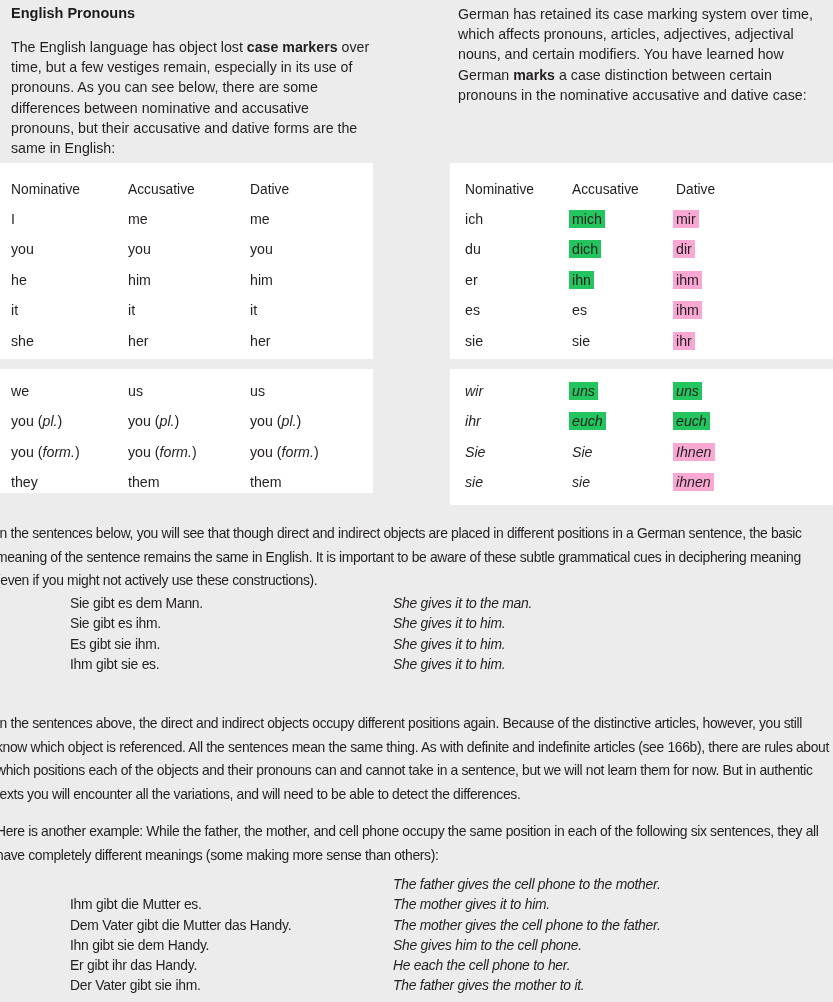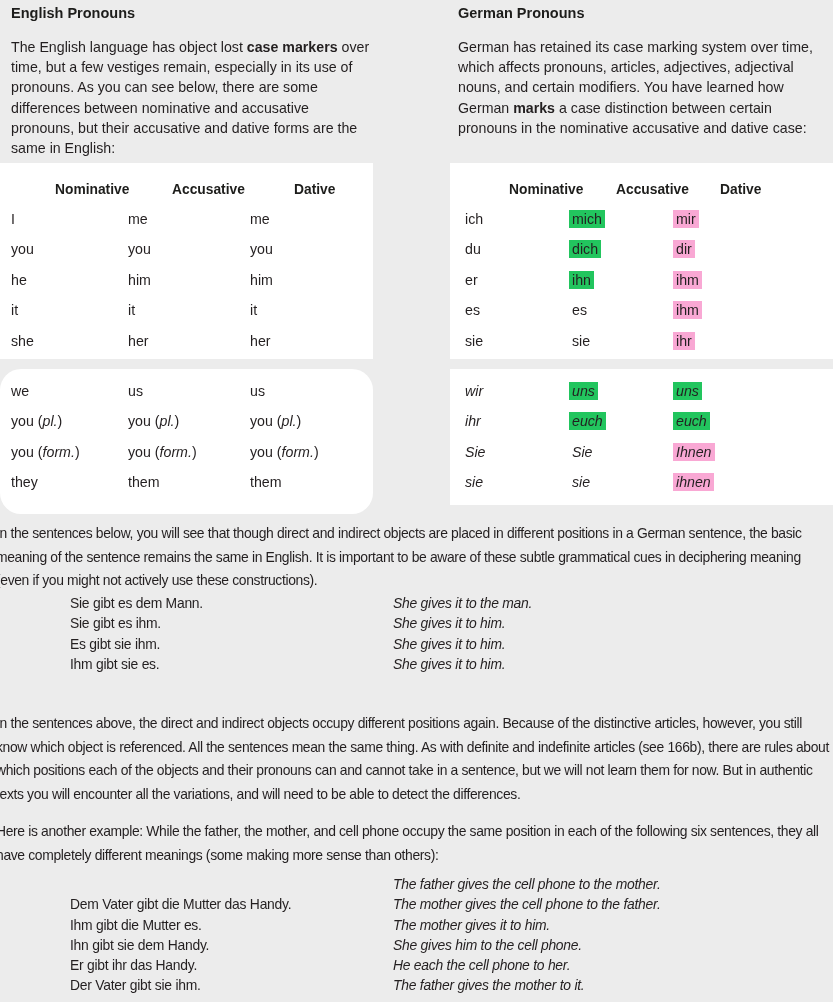--- a/index.html
+++ b/index.html
@@ -45,42 +45,42 @@
   }
   .intro-body b { font-weight: bold; }
 
   
   .panel {
     position: absolute;
     background: #ffffff;
   }
   .panel.en-1 { left: 0px;   top: 163px; width: 373px; height: 196px; }
   .panel.de-1 { left: 450px; top: 163px; width: 383px; height: 196px; }
-  .panel.en-2 { left: 0px;   top: 369px; width: 373px; height: 145px; border-radius: 21px; }
+  .panel.en-2 { left: 0px;   top: 369px; width: 373px; height: 124px; }
   .panel.de-2 { left: 450px; top: 369px; width: 424px; height: 136px; font-style: italic; }
 
   .ptable {
     position: relative;
     width: 100%;
     height: 100%;
   }
   .prow {
     position: relative;
     height: 30.4px;
   }
   .prow.head { height: 30px; }
   .pcell {
     position: absolute;
     font-size: 14.2px;
     line-height: 21px;
     color: #231f20;
     white-space: nowrap;
     top: 0;
   }
-  .pcell.hd { font-weight: bold; font-size: 13.8px; color: #1d1d1b; margin-left: 44px; }
+  .pcell.hd { font-weight: normal; font-size: 13.8px; color: #1d1d1b; }
   .pcell i { font-style: italic; }
 
   
   .en .c0 { left: 11px; }
   .en .c1 { left: 128px; }
   .en .c2 { left: 250px; }
   
   .de .c0 { left: 15px; }
   .de .c1 { left: 122px; }
   .de .c2 { left: 226px; }
@@ -140,21 +140,20 @@
   <div class="intro-row">
 
     <div class="intro-col left">
       <div class="intro-title">English Pronouns</div>
       <div class="intro-body">
         <span>The English language has object lost </span><b>case markers</b><span> over time, but a few vestiges remain, especially in its use of pronouns. As you can see below, there are some differences between nominative and accusative pronouns, but their accusative and dative forms are the same in English:</span>
       </div>
     </div>
 
     <div class="intro-col right">
-      <div class="intro-title">German Pronouns</div>
       <div class="intro-body">
         <span>German has retained its case marking system over time, which affects pronouns, articles, adjectives, adjectival nouns, and certain modifiers. You have learned how German </span><b>marks</b><span> a case distinction between certain pronouns in the nominative accusative and dative case:</span>
       </div>
     </div>
   </div>
 
   <div class="panel en-1">
     <div class="ptable en" id="en1">
         <div class="prow head">
           <div class="pcell hd c0">Nominative</div>
@@ -296,28 +295,28 @@
       <div class="exrow">
         <div class="ex-de">Ihm gibt sie es.</div>
         <div class="ex-en">She gives it to him.</div>
       </div>
     </div>
   <div class="examples ex2" id="ex2">
       <div class="exrow">
         <div class="ex-en">The father gives the cell phone to the mother.</div>
       </div>
       <div class="exrow">
+        <div class="ex-de">Ihm gibt die Mutter es.</div>
+        <div class="ex-en">The mother gives it to him.</div>
+      </div>
+      <div class="exrow">
         <div class="ex-de">Dem Vater gibt die Mutter das Handy.</div>
         <div class="ex-en">The mother gives the cell phone to the father.</div>
       </div>
       <div class="exrow">
-        <div class="ex-de">Ihm gibt die Mutter es.</div>
-        <div class="ex-en">The mother gives it to him.</div>
-      </div>
-      <div class="exrow">
         <div class="ex-de">Ihn gibt sie dem Handy.</div>
         <div class="ex-en">She gives him to the cell phone.</div>
       </div>
       <div class="exrow">
         <div class="ex-de">Er gibt ihr das Handy.</div>
         <div class="ex-en">He each the cell phone to her.</div>
       </div>
       <div class="exrow">
         <div class="ex-de">Der Vater gibt sie ihm.</div>
         <div class="ex-en">The father gives the mother to it.</div>

